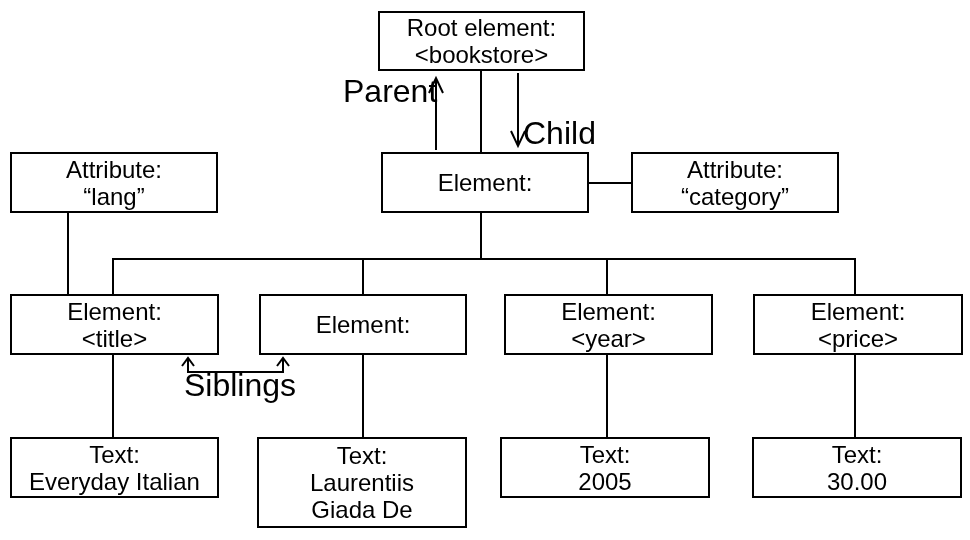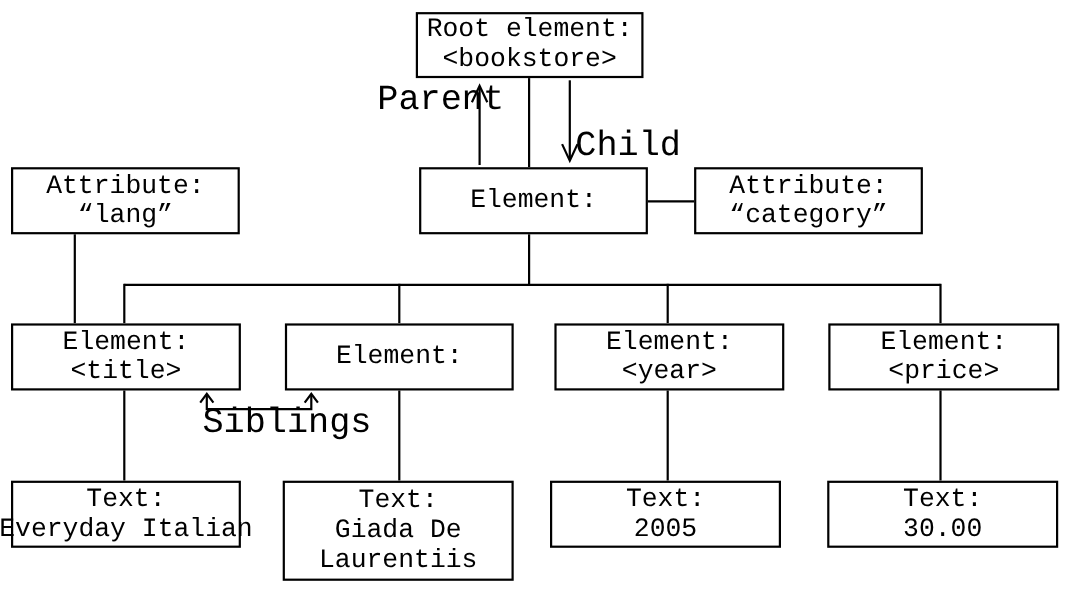--- a/index.html
+++ b/index.html
@@ -9,21 +9,21 @@
   }
   body {
     --line: #000000;
     --bg: #ffffff;
   }
   .stage {
     position: relative;
     width: 970px;
     height: 539px;
     background: var(--bg, #ffffff);
-    font-family: Liberation Mono, monospace;
+    font-family: Liberation Sans, sans-serif;
     color: var(--line, #000000);
     overflow: hidden;
   }
   .wires {
     position: absolute;
     left: 0;
     top: 0;
     color: var(--line, #000000);
   }
   .box {
@@ -126,22 +126,22 @@
     <span>Element:</span>
     <span>&lt;price&gt;</span>
   </div>
 
   <div class="box" style="left:10px;top:437px;width:209px;height:61px">
     <span>Text:</span>
     <span>Everyday Italian</span>
   </div>
   <div class="box" style="left:257px;top:437px;width:210px;height:91px">
     <span>Text:</span>
+    <span>Laurentiis</span>
     <span>Giada De</span>
-    <span>Laurentiis</span>
   </div>
   <div class="box" style="left:500px;top:437px;width:210px;height:61px">
     <span>Text:</span>
     <span>2005</span>
   </div>
   <div class="box" style="left:752px;top:437px;width:210px;height:61px">
     <span>Text:</span>
     <span>30.00</span>
   </div>
 

